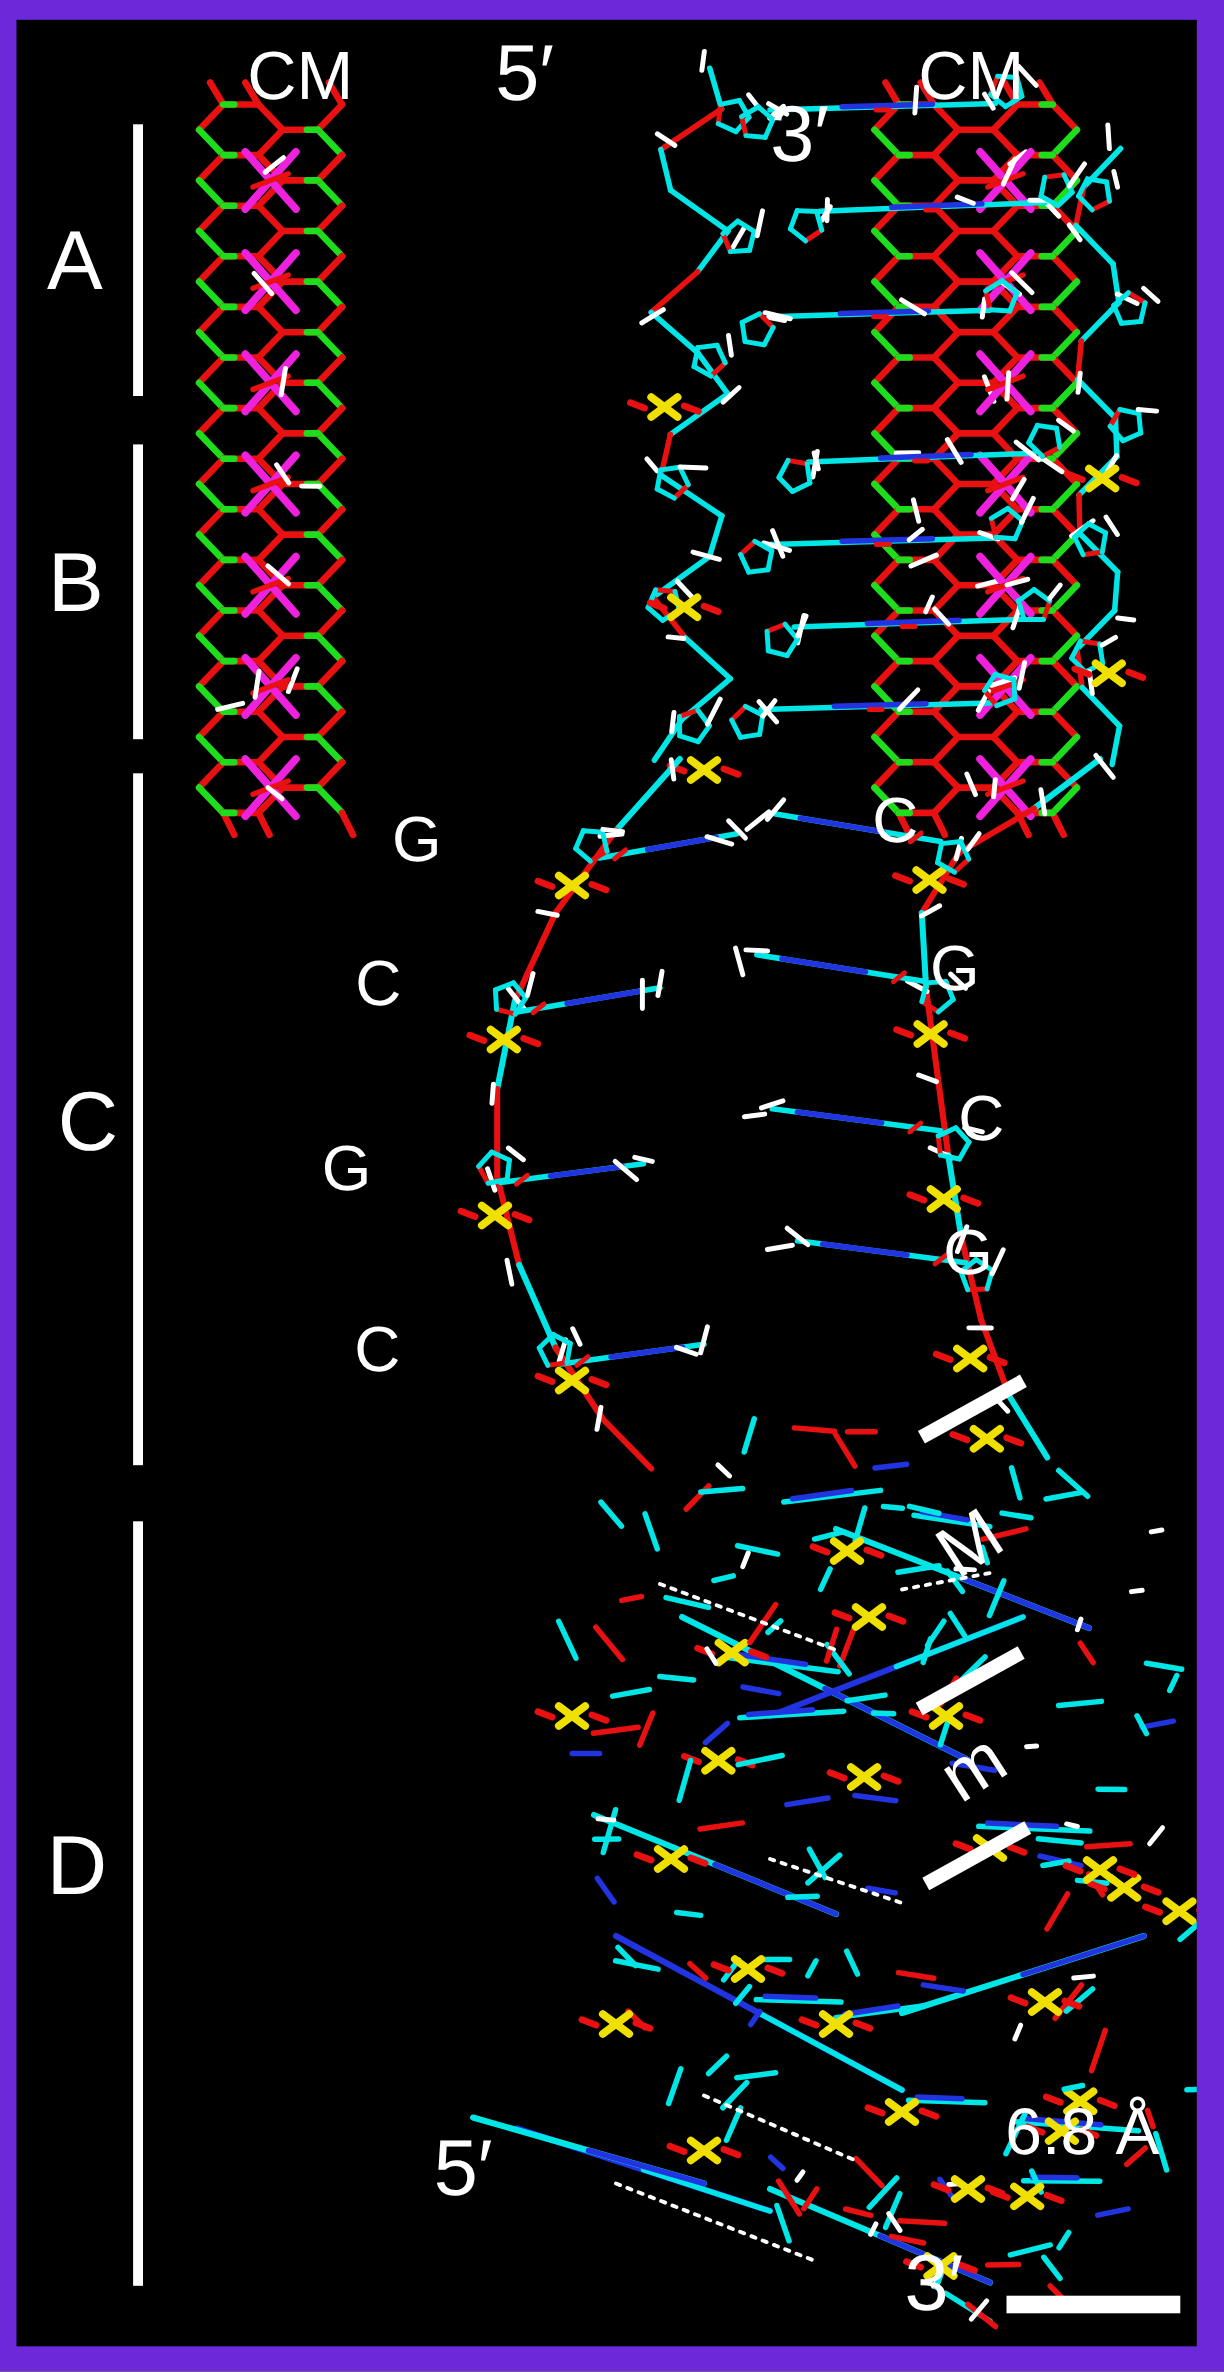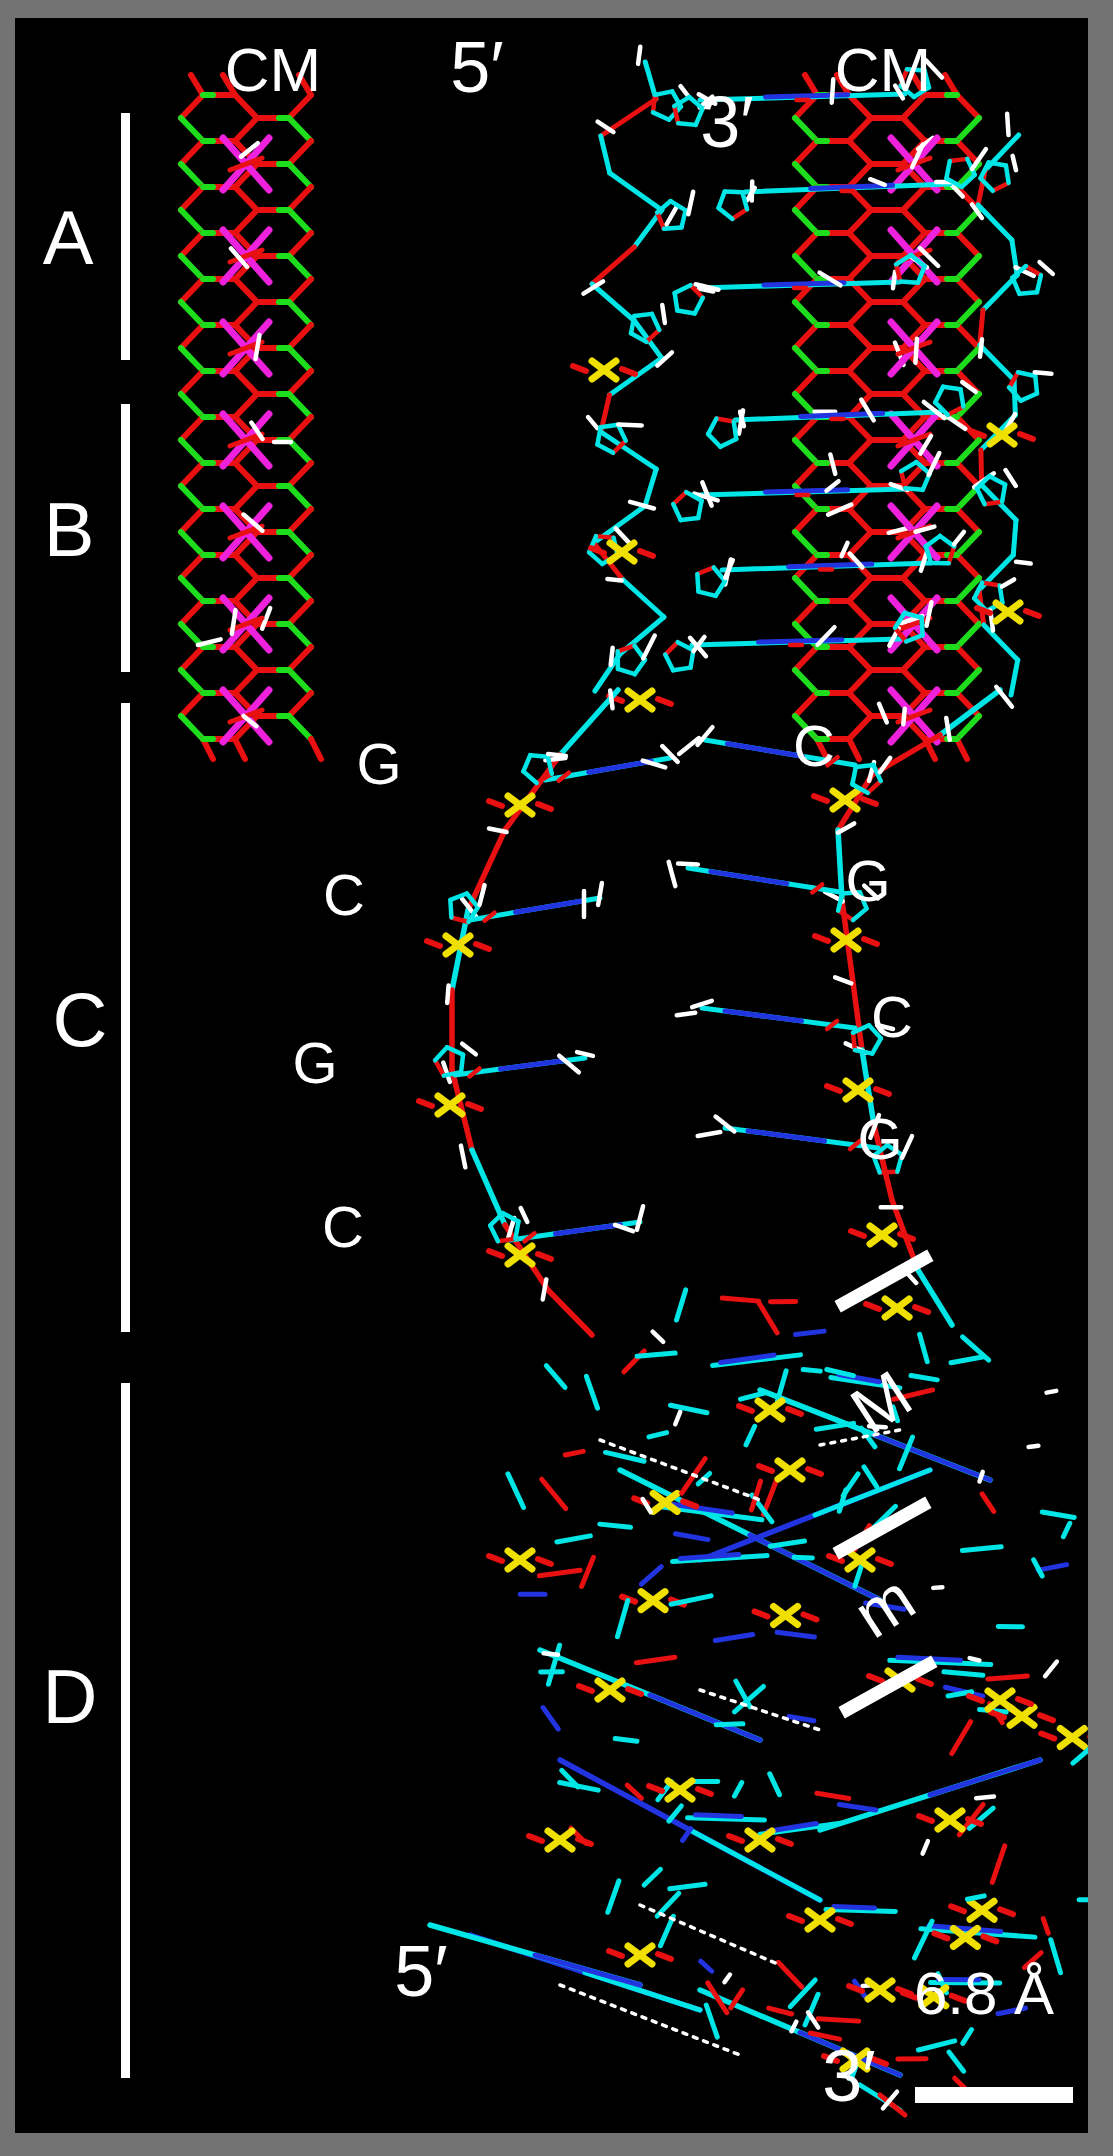--- a/index.html
+++ b/index.html
@@ -1,16 +1,16 @@
 <!DOCTYPE html>
 <html><head>
 <meta charset="utf-8">
 <style>
   html,body{margin:0;padding:0;background:#888;}
-  .figure{position:relative;width:1113px;height:2156px;background:#737373;overflow:hidden;
+  .figure{position:relative;width:1113px;height:2156px;background:#6d28d9;overflow:hidden;
           font-family:"Liberation Sans",sans-serif;}
   .panel{position:absolute;left:15px;top:18px;width:1073px;height:2115px;background:#000;}
   #art{position:absolute;left:0;top:0;width:1113px;height:2156px;}
   .lbl{position:absolute;color:#fff;line-height:1;white-space:nowrap;
        transform:translate(-50%,-50%);z-index:5;font-family:"Liberation Sans",sans-serif;}
   .fs-cm{font-size:62px;}
   .fs-sec{font-size:76px;}
   .fs-base{font-size:58px;}
   .fs-prime{font-size:72px;}
   .fs-groove{font-size:66px;}
@@ -39,21 +39,21 @@
   #lbl-gl2{left:315px;top:1063px;}
   #lbl-cl2{left:343px;top:1227px;}
   #lbl-cr1{left:814px;top:746px;}
   #lbl-gr1{left:868px;top:881px;}
   #lbl-cr2{left:892px;top:1017px;}
   #lbl-gr2{left:880px;top:1139px;}
   #lbl-M{left:881px;top:1402px;}
   #lbl-m{left:884px;top:1606px;}
   #lbl-5p-bot{left:421px;top:1971px;}
   #lbl-3p-bot{left:849px;top:2076px;}
-  #lbl-scale{left:984px;top:1994px;}
+  #lbl-scale{left:984px;top:1938px;}
   #scalebar{position:absolute;left:915px;top:2087px;width:158px;height:16px;background:#fff;z-index:5;}
 </style>
 </head>
 <body>
 
 <div class="figure">
   <div class="panel" id="panel" style="background: rgb(0, 0, 0);"></div>
   <svg id="art" viewBox="0 0 1113 2156" xmlns="http://www.w3.org/2000/svg">
       <defs>
         <clipPath id="panelclip">

